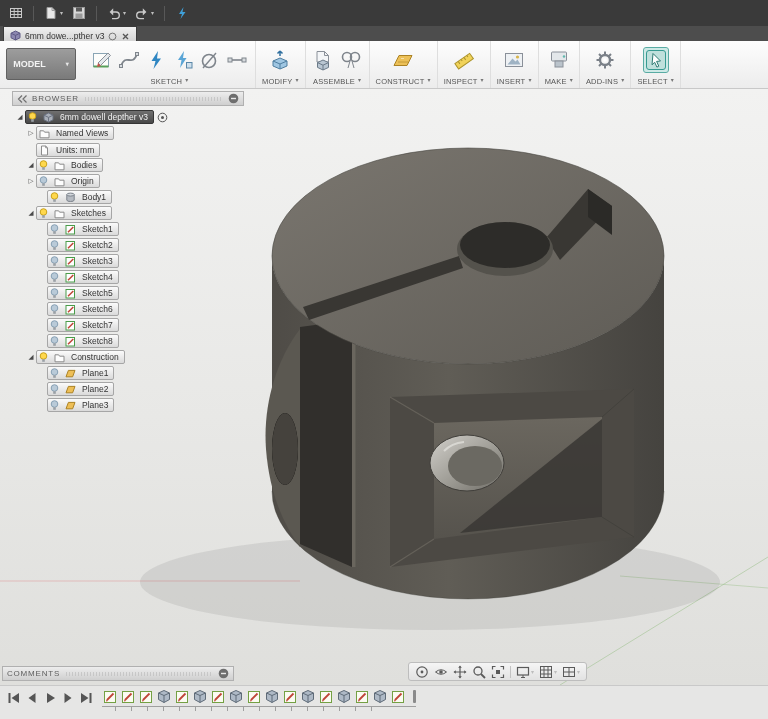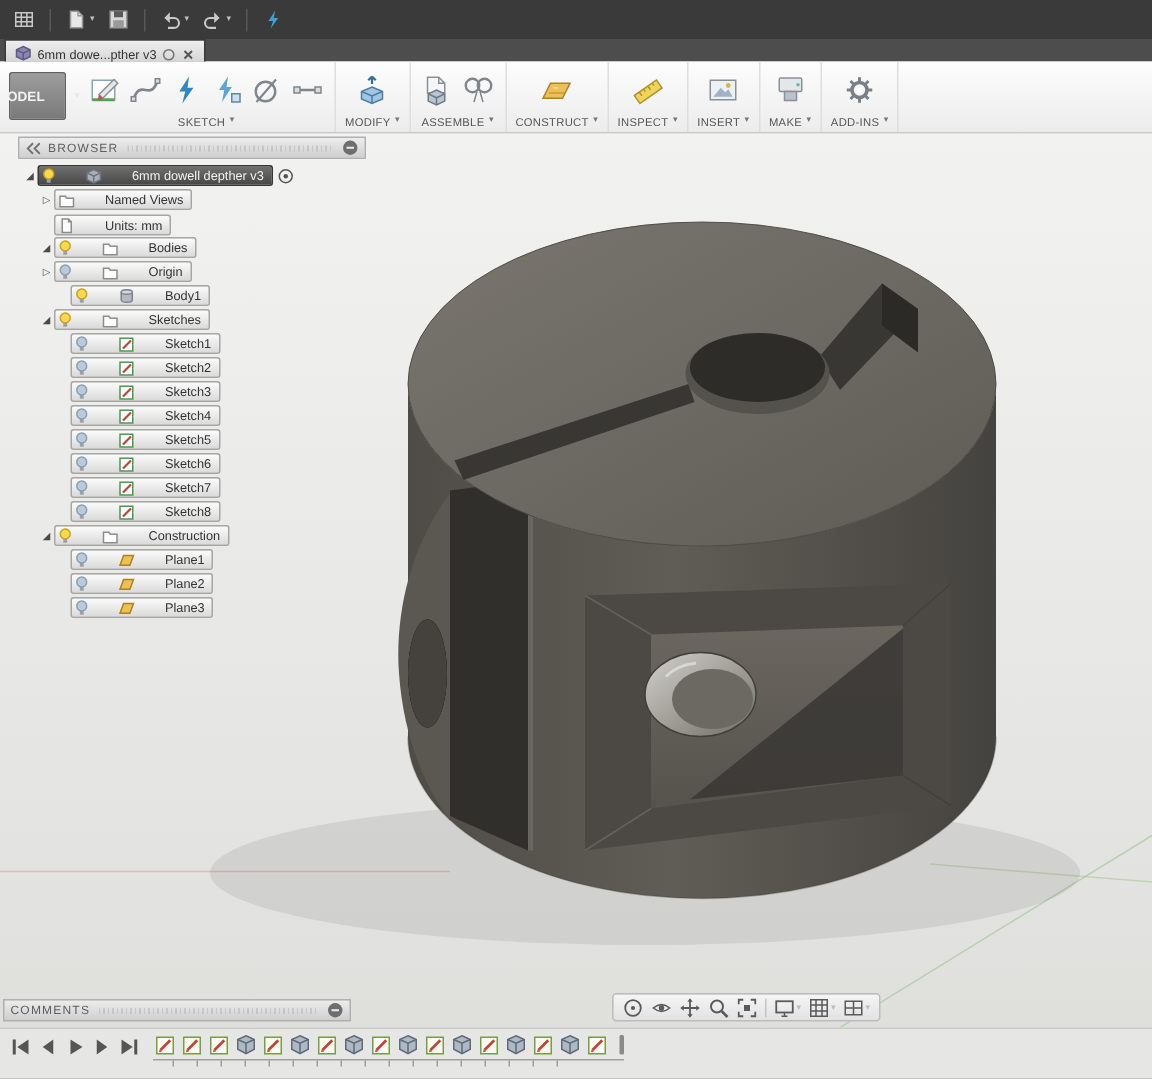--- a/index.html
+++ b/index.html
@@ -13,42 +13,42 @@
   .tb-btn{display:inline-flex;align-items:center;gap:2px;padding:2px 3px;border-radius:2px}
   .caret{font-size:6px;color:#bdbdbd;line-height:1}
   .tb-sep{width:1px;height:15px;background:#585858;margin:0 4px}
 
   
   .tabbar{height:15px;background:#4d4d4d;display:flex;align-items:stretch;padding-left:3px}
   .tab{display:flex;align-items:flex-end;gap:4px;background:linear-gradient(#f0f0f0,#d5d5d5);padding:0 6px;font-size:8.5px;color:#333;border:1px solid #3a3a3a;border-bottom:none}
 
   
   .toolbar{height:48px;background:linear-gradient(#fdfdfd,#ececec);border-bottom:1px solid #c8c8c8;display:flex;align-items:stretch}
-  .model-btn{width:38px;height:32px;margin:7px 8px 7px 6px;background:linear-gradient(#9d9d9d,#7a7a7a);border:1px solid #616161;border-radius:2px;color:#f3f3f3;font-size:9px;font-weight:bold;display:flex;align-items:center;justify-content:center;gap:20px;flex:0 0 auto}
+  .model-btn{width:70px;height:32px;margin:7px 8px 7px 6px;background:linear-gradient(#9d9d9d,#7a7a7a);border:1px solid #616161;border-radius:2px;color:#f3f3f3;font-size:9px;font-weight:bold;display:flex;align-items:center;justify-content:center;gap:20px;flex:0 0 auto}
   .model-btn .caret{color:#e8e8e8}
   .groups{display:flex}
   .tb-group{display:flex;flex-direction:column;align-items:center;padding:2px 6px 1px;border-right:1px solid #dedede}
   .tb-icons{flex:1;display:flex;align-items:center;gap:3px}
   .tool-btn{display:inline-flex;padding:1px;border-radius:2px}
   .tool-btn.active{background:#cde9e6;outline:1px solid #58aba3}
   .tb-label{display:flex;align-items:flex-start;gap:3px;font-size:7.5px;color:#555;letter-spacing:.2px;padding-bottom:1px}
   .tb-label .caret{color:#777}
 
   
   .viewport{position:absolute;top:89px;left:0;width:768px;height:596px;background:linear-gradient(180deg,#f2f2f1 0%,#e8e8e6 55%,#dfdfdc 100%);overflow:hidden}
   .scene{position:absolute;left:0;top:0}
 
   
   .browser{position:absolute;top:2px;left:12px;width:232px;font-size:8.5px}
   .b-header,.comments{height:15px;background:linear-gradient(#ededed,#cfcfcf);border:1px solid #b0b0b0;display:flex;align-items:center;gap:4px;padding:0 4px;color:#5e5e5e;font-size:8px;letter-spacing:.8px}
   .b-grip{flex:1;height:4px;background:repeating-linear-gradient(90deg,#bdbdbd 0 1px,transparent 1px 3px);opacity:.7;margin:0 2px}
   .b-rows{margin-top:3px}
   .brow{display:flex;align-items:center;height:16px}
   .arrow{width:10px;font-size:6.5px;color:#4a4a4a;text-align:center;flex:0 0 auto}
-  .pill{display:inline-flex;align-items:center;gap:20px;height:14px;padding:0 5px 0 2px;background:linear-gradient(#fbfbfb,#dadada);border:1px solid #a6a6a6;border-radius:2px;color:#333;white-space:nowrap}
+  .pill{display:inline-flex;align-items:center;gap:6px;height:14px;padding:0 5px 0 2px;background:linear-gradient(#fbfbfb,#dadada);border:1px solid #a6a6a6;border-radius:2px;color:#333;white-space:nowrap}
   .pill.sel{background:linear-gradient(#707070,#484848);border-color:#353535;color:#f3f3f3}
   .eyebtn{margin-left:3px;display:inline-flex}
 
   .comments{position:absolute;left:2px;bottom:4px;width:232px}
 
   
   .navbar{position:absolute;left:408px;bottom:4px;height:19px;display:flex;align-items:center;gap:1px;background:linear-gradient(#f5f5f5,#e2e2e2);border:1px solid #bdbdbd;border-radius:3px;padding:0 4px}
   .nav-btn{display:inline-flex;align-items:center;gap:1px;padding:1px 2px}
   .nav-sep{width:1px;height:12px;background:#c2c2c2;margin:0 2px}
 
@@ -344,20 +344,36 @@
                 <svg width="22" height="22" viewBox="0 0 22 22">
                   <circle cx="11" cy="11" r="5" fill="none" stroke="#7a8088" stroke-width="2.4"></circle>
                   <path d="M11 2.5 v3.5 M11 16 v3.5 M2.5 11 h3.5 M16 11 h3.5 M5 5 l2.5 2.5 M14.5 14.5 L17 17 M17 5 l-2.5 2.5 M7.5 14.5 L5 17" stroke="#7a8088" stroke-width="2" fill="none"></path>
                   <circle cx="11" cy="11" r="1.8" fill="#fff"></circle>
                 </svg>
               </span>
             </span>
           </div>
           <div class="tb-label">
             <span>ADD-INS</span>
+            <span class="caret">▾</span>
+          </div>
+        </div>
+        <div class="tb-group">
+          <div class="tb-icons">
+            <span class="tool-btn active">
+              <span class="ic">
+                <svg width="22" height="22" viewBox="0 0 22 22">
+                  <rect x="1.5" y="1.5" width="19" height="19" rx="2.5" fill="#bfe0dc" stroke="#379a91"></rect>
+                  <path d="M8 4.5 L15.5 12 L11.6 12.4 L13.8 17.2 L11.9 18.1 L9.7 13.3 L7 15.8 Z" fill="#fff" stroke="#2f7a73"></path>
+                </svg>
+              </span>
+            </span>
+          </div>
+          <div class="tb-label">
+            <span>SELECT</span>
             <span class="caret">▾</span>
           </div>
         </div>
       </div>
   </div>
 
   <div class="viewport">
 
     <svg class="scene" width="768" height="596" viewBox="0 0 768 596">
       <defs>

